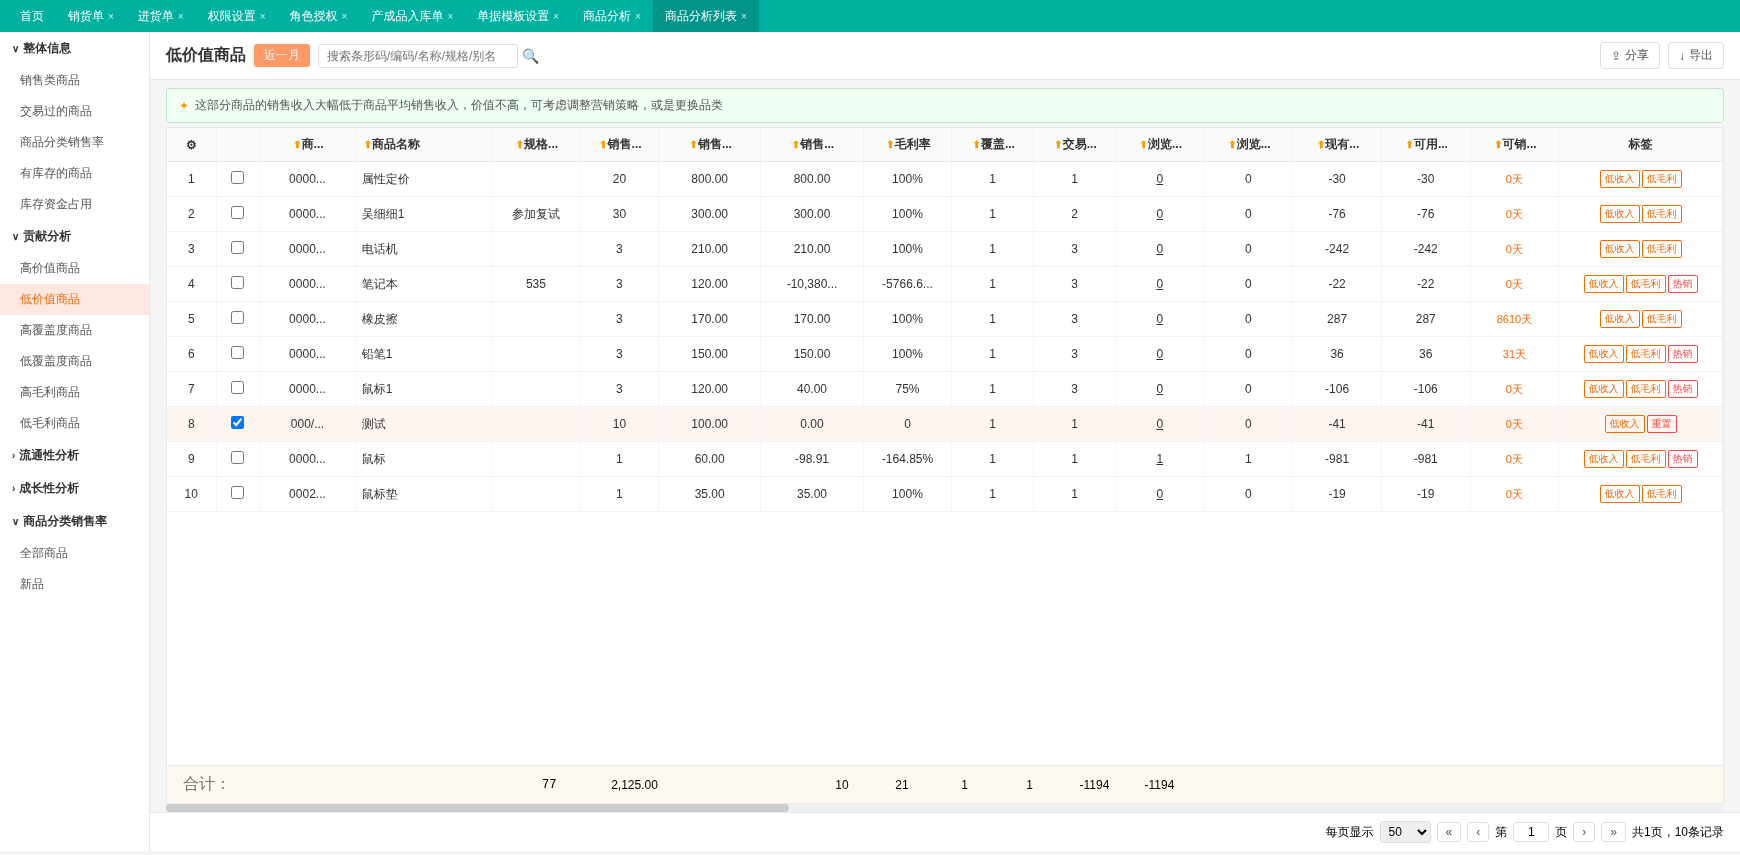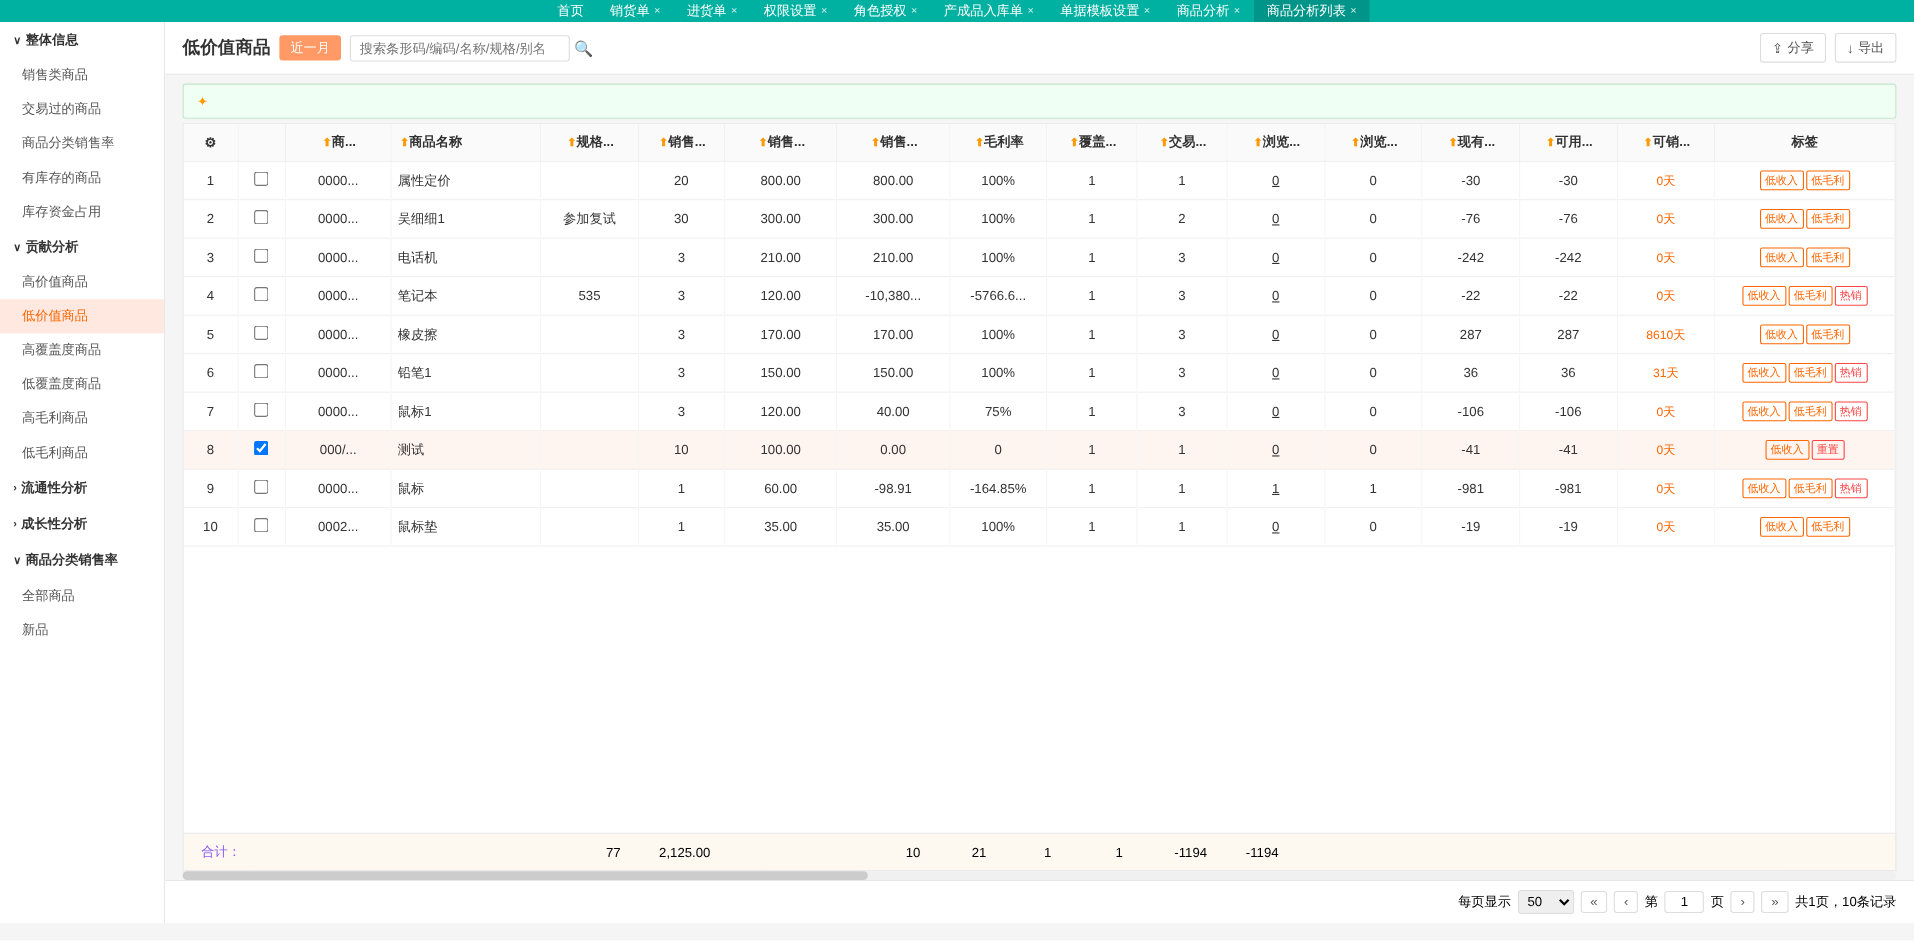--- a/index.html
+++ b/index.html
@@ -1,27 +1,26 @@
 <!DOCTYPE html>
 <html><head>
   <meta charset="utf-8">
   <style>
     * { box-sizing: border-box; margin: 0; padding: 0; font-family: 'Microsoft YaHei', Arial, sans-serif; font-size: 12px; }
     body { background: #f5f5f5; overflow-x: hidden; }
     
     
     .top-nav {
       background: #00b0a0;
-      height: 20px;
+      height: 32px;
       display: flex;
       align-items: center;
       padding: 0 8px;
       color: white;
       flex-shrink: 0;
-      justify-content: center;
     }
     .nav-item {
       padding: 0 12px;
       height: 36px;
       display: flex;
       align-items: center;
       cursor: pointer;
       color: white;
       white-space: nowrap;
     }
@@ -186,21 +185,21 @@
       background: #fdf8f0;
       border-top: 1px solid #e8e8e8;
       padding: 8px 16px;
       display: flex;
       align-items: center;
       gap: 0;
       margin: 0 16px;
       border: 1px solid #e8e8e8;
       border-top: none;
     }
-    .summary-label { color: #8b5cf6; padding-right: 8px; font-size: 12px; }
+    .summary-label { color: #737373; padding-right: 8px; font-size: 16px; }
     
     
     .pagination-bar {
       background: white;
       border-top: 1px solid #e8e8e8;
       padding: 8px 16px;
       display: flex;
       align-items: center;
       justify-content: flex-end;
       gap: 6px;
@@ -373,20 +372,21 @@
         </button>
         <button class="action-btn">
           <span>↓</span>
           <span>导出</span>
         </button>
       </div>
     </div>
 
     <div class="info-banner">
       <span class="info-icon">✦</span>
+      <span>这部分商品的销售收入大幅低于商品平均销售收入，价值不高，可考虑调整营销策略，或是更换品类</span>
     </div>
 
     <div class="table-container">
       <table>
         <thead>
           <tr>
             <th class="gear-col">⚙</th>
             <th class="col-check"></th>
             <th class="col-code">
               <span class="sort-icon">⬆</span>商...
@@ -629,21 +629,21 @@
     </div>
 
     <div class="footer-summary">
       <span class="summary-label">合计：</span>
       <div style="flex:1; display:flex; align-items:center; gap:0;">
         <span style="width:36px;"></span>
         <span style="width:32px;"></span>
         <span style="width:70px;"></span>
         <span style="width:100px;"></span>
         <span style="width:65px;"></span>
-        <span style="width:55px; text-align:center;">77</span>
+        <span style="width:55px; font-family:Liberation Mono, monospace;">77</span>
         <span style="width:75px; text-align:center;">2,125.00</span>
         <span style="width:75px;"></span>
         <span style="width:65px;"></span>
         <span style="width:60px; text-align:center;">10</span>
         <span style="width:60px; text-align:center;">21</span>
         <span style="width:65px; text-align:center;">1</span>
         <span style="width:65px; text-align:center;">1</span>
         <span style="width:65px; text-align:center;">-1194</span>
         <span style="width:65px; text-align:center;">-1194</span>
       </div>

